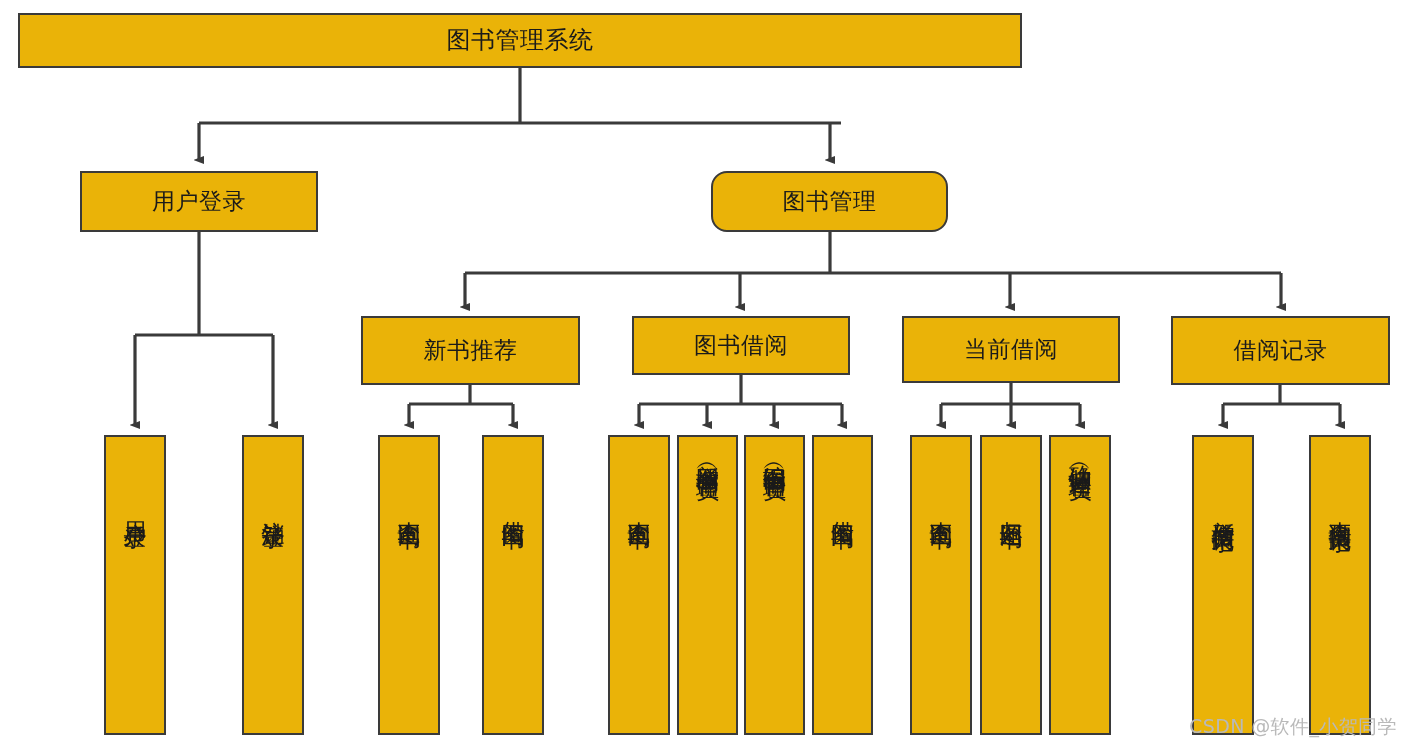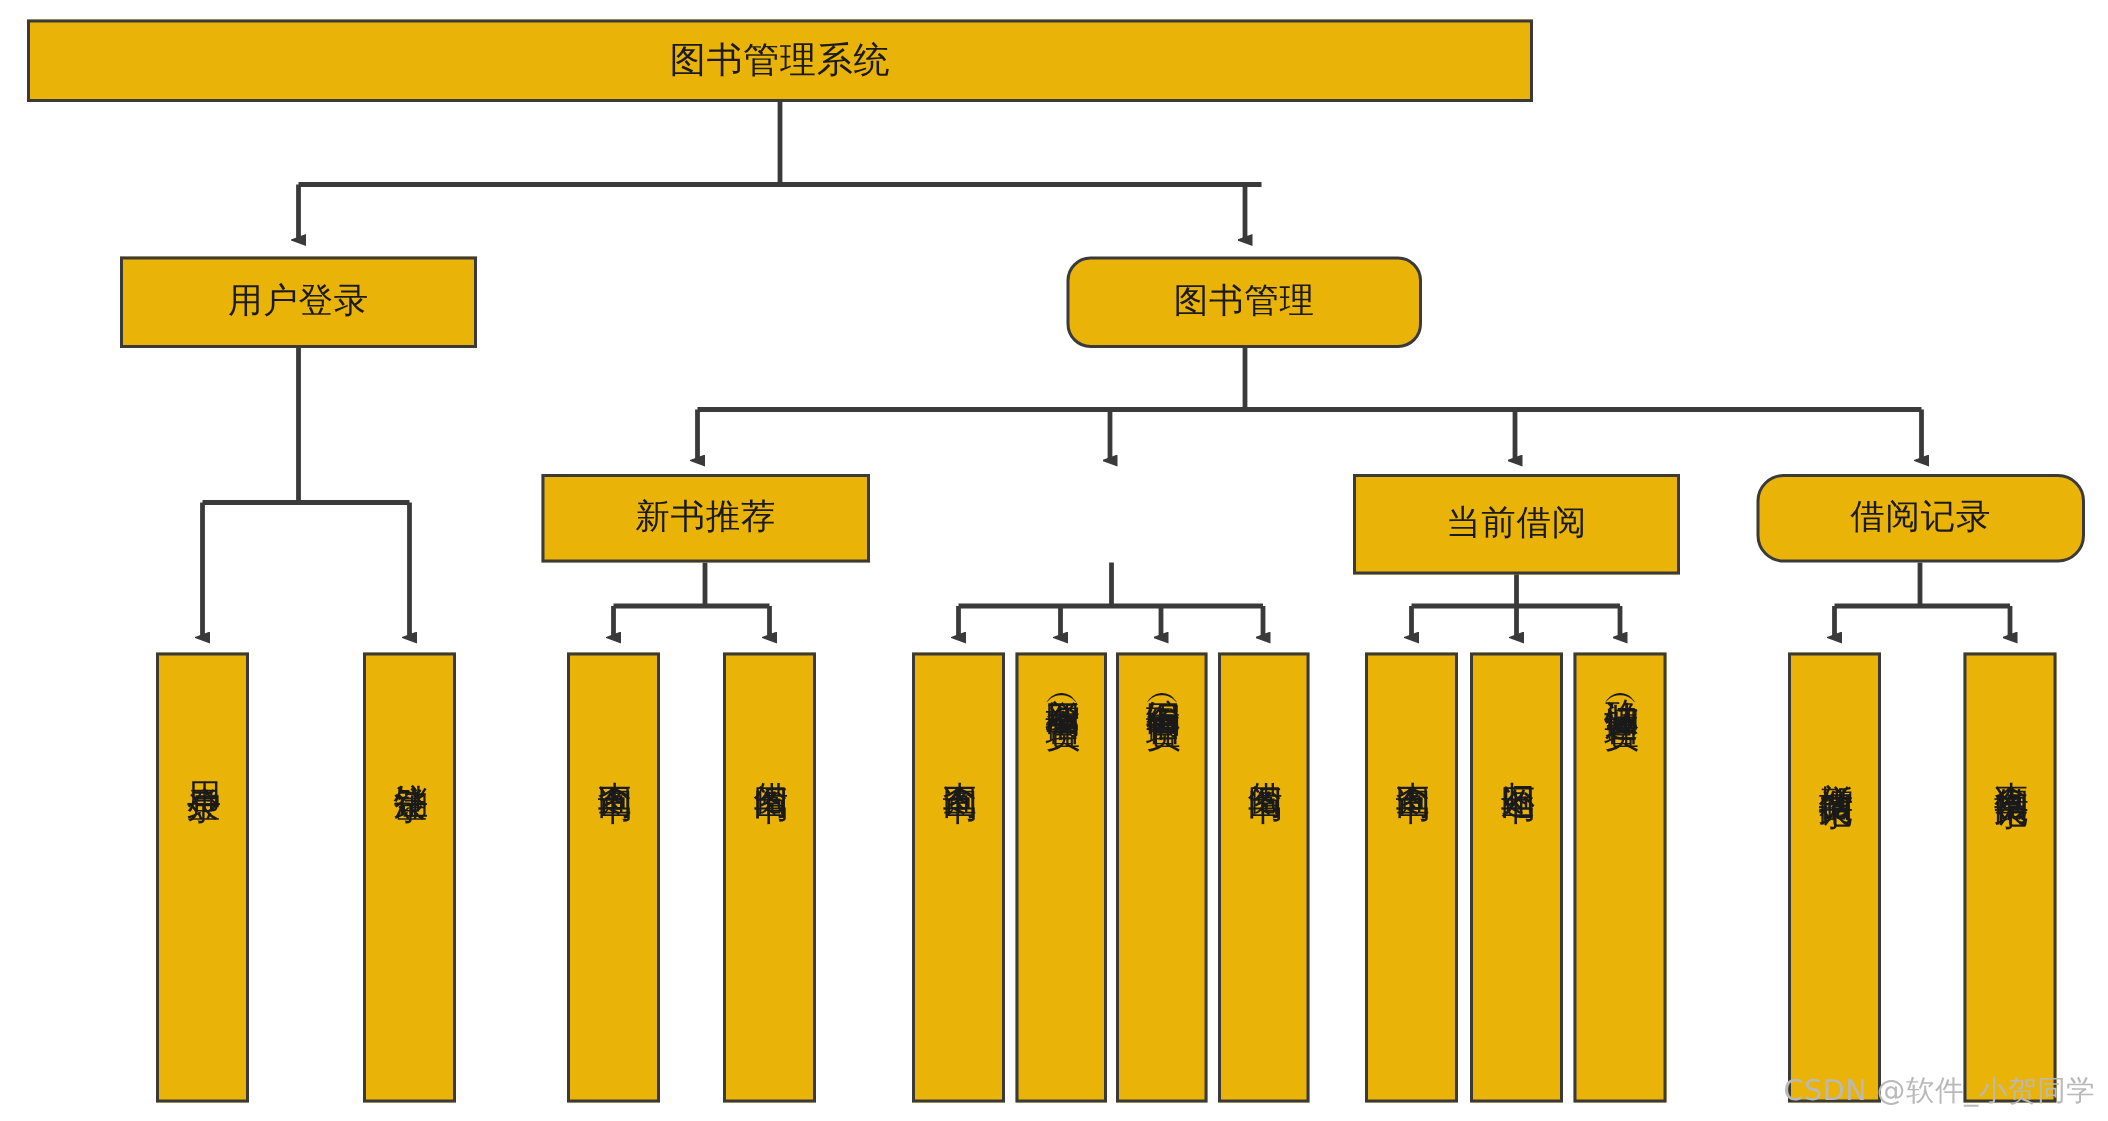--- a/index.html
+++ b/index.html
@@ -133,27 +133,30 @@
     <span class="label">图书管理系统</span>
   </div>
 
   <div class="node node-h" style="left:80px; top:171px; width:238px; height:61px;">
     <span class="label">用户登录</span>
   </div>
   <div class="node node-h" style="left:711px; top:171px; width:237px; height:61px;border-radius:16px;">
     <span class="label">图书管理</span>
   </div>
 
-  <div class="node node-h" style="left:361px; top:316px; width:219px; height:59px;">
+  <div class="node node-h" style="left:361px; top:316px; width:219px; height:69px;">
     <span class="label">新书推荐</span>
+  </div>
+  <div class="node node-h" style="left:632px; top:316px; width:218px; height:59px;">
+    <span class="label">图书借阅</span>
   </div>
   <div class="node node-h" style="left:902px; top:316px; width:218px; height:67px;">
     <span class="label">当前借阅</span>
   </div>
-  <div class="node node-h" style="left:1171px; top:316px; width:219px; height:59px;border-radius:18px;">
+  <div class="node node-h" style="left:1171px; top:316px; width:219px; height:69px;">
     <span class="label">借阅记录</span>
   </div>
 
   <div class="node node-v mid" style="left:104px; top:435px; width:62px; height:300px;">
     <span class="label">用户登录</span>
   </div>
   <div class="node node-v mid" style="left:242px; top:435px; width:62px; height:300px;">
     <span class="label">注销登录</span>
   </div>
 

